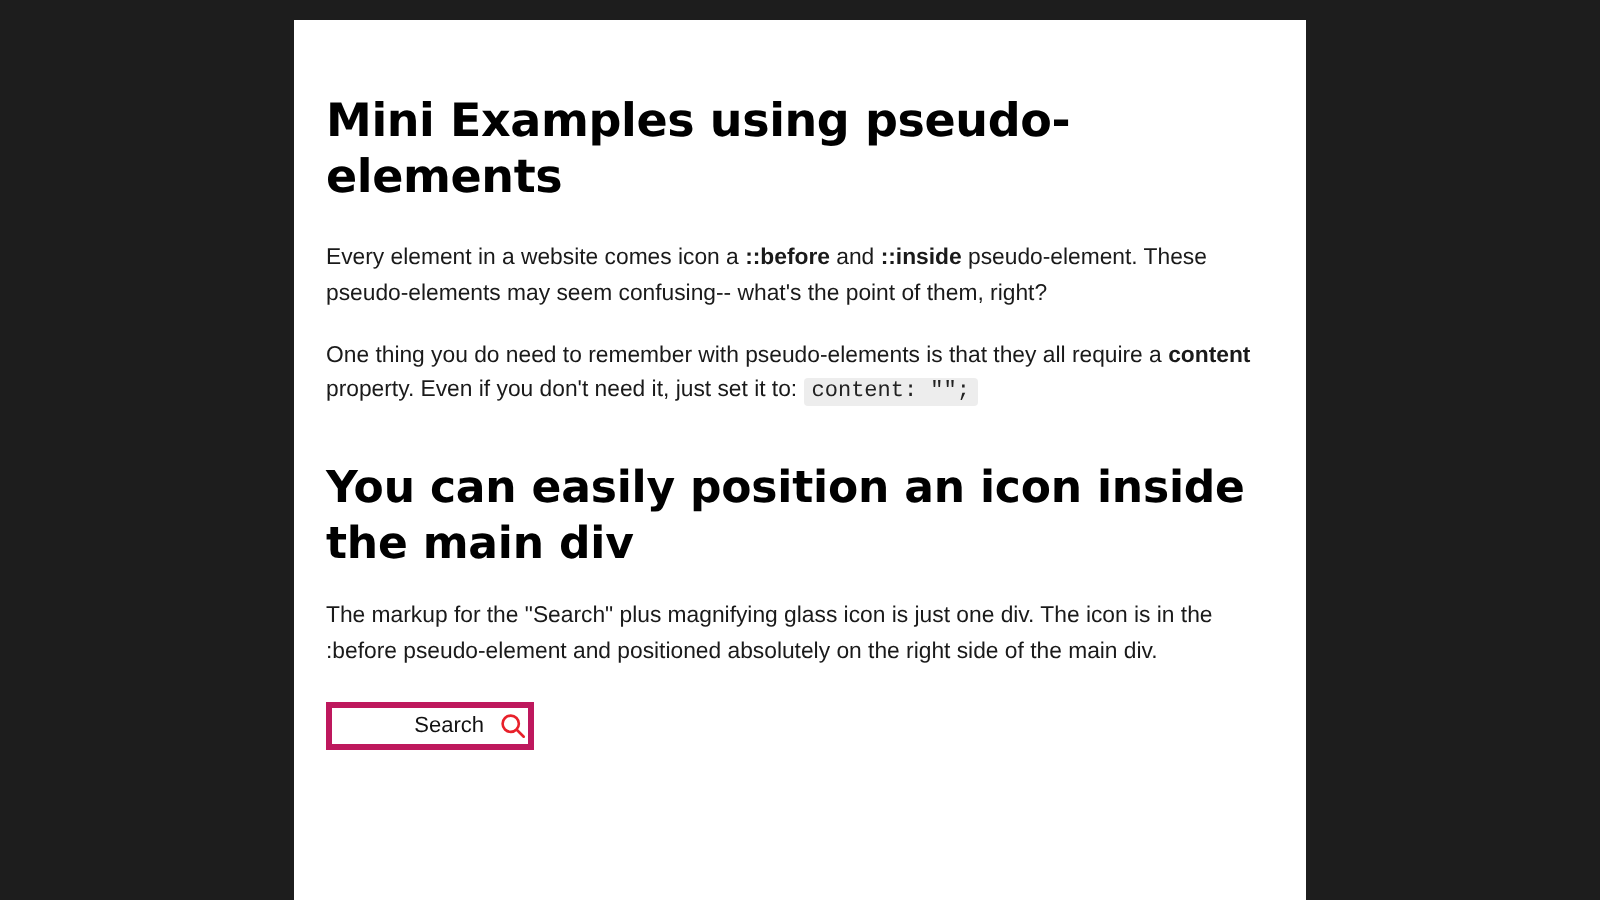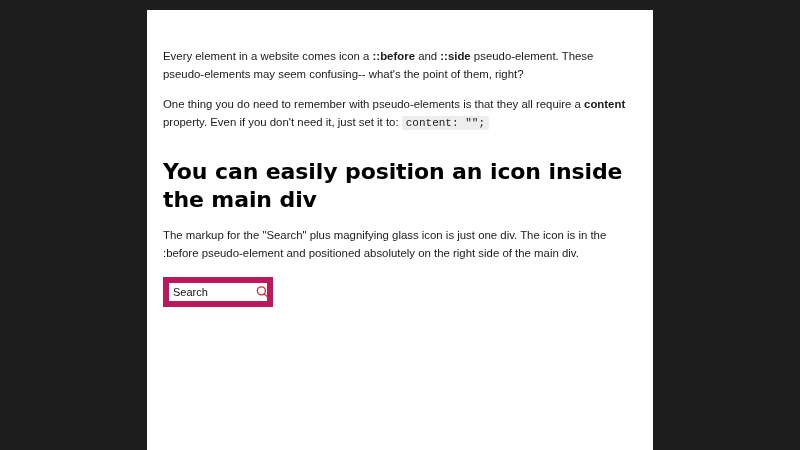--- a/index.html
+++ b/index.html
@@ -64,46 +64,48 @@
   .search-wrap {
     position: relative;
     display: inline-block;
     margin: 2px 0 4px 0;
   }
   .search-input {
     width: 72px;
     font-family: "Liberation Sans", sans-serif;
     font-size: 11px;
     padding: 3px 22px 3px 4px;
-    border: 6px solid #be185d;
+    border: 3px solid #be185d;
     border-radius: 0;
     background: #ffffff;
     color: #111;
     box-sizing: content-box;
     outline: none;
+    text-align: right;
   }
   .search-icon {
     position: absolute;
     right: 4px;
     top: 50%;
     transform: translateY(-50%);
     width: 13px;
     height: 13px;
     display: block;
     pointer-events: none;
   }
 </style>
 </head>
 <body>
 
 <div class="page">
   <div class="content">
 
+    <h1>Mini Examples using pseudo-elements</h1>
 
-    <p><span>Every element in a website comes icon a </span><strong>::before</strong><span> and </span><strong>::side</strong><span> pseudo-element. These pseudo-elements may seem confusing-- what's the point of them, right?</span></p>
+    <p><span>Every element in a website comes icon a </span><strong>::before</strong><span> and </span><strong>::inside</strong><span> pseudo-element. These pseudo-elements may seem confusing-- what's the point of them, right?</span></p>
 
 
     <p><span>One thing you do need to remember with pseudo-elements is that they all require a </span><strong>content</strong><span> property. Even if you don't need it, just set it to: </span><code class="inline">content: "";</code></p>
 
 
     <h2>You can easily position an icon inside the main div</h2>
 
     <p>The markup for the "Search" plus magnifying glass icon is just one div. The icon is in the :before pseudo-element and positioned absolutely on the right side of the main div.</p>
 
     <div class="search-wrap">

